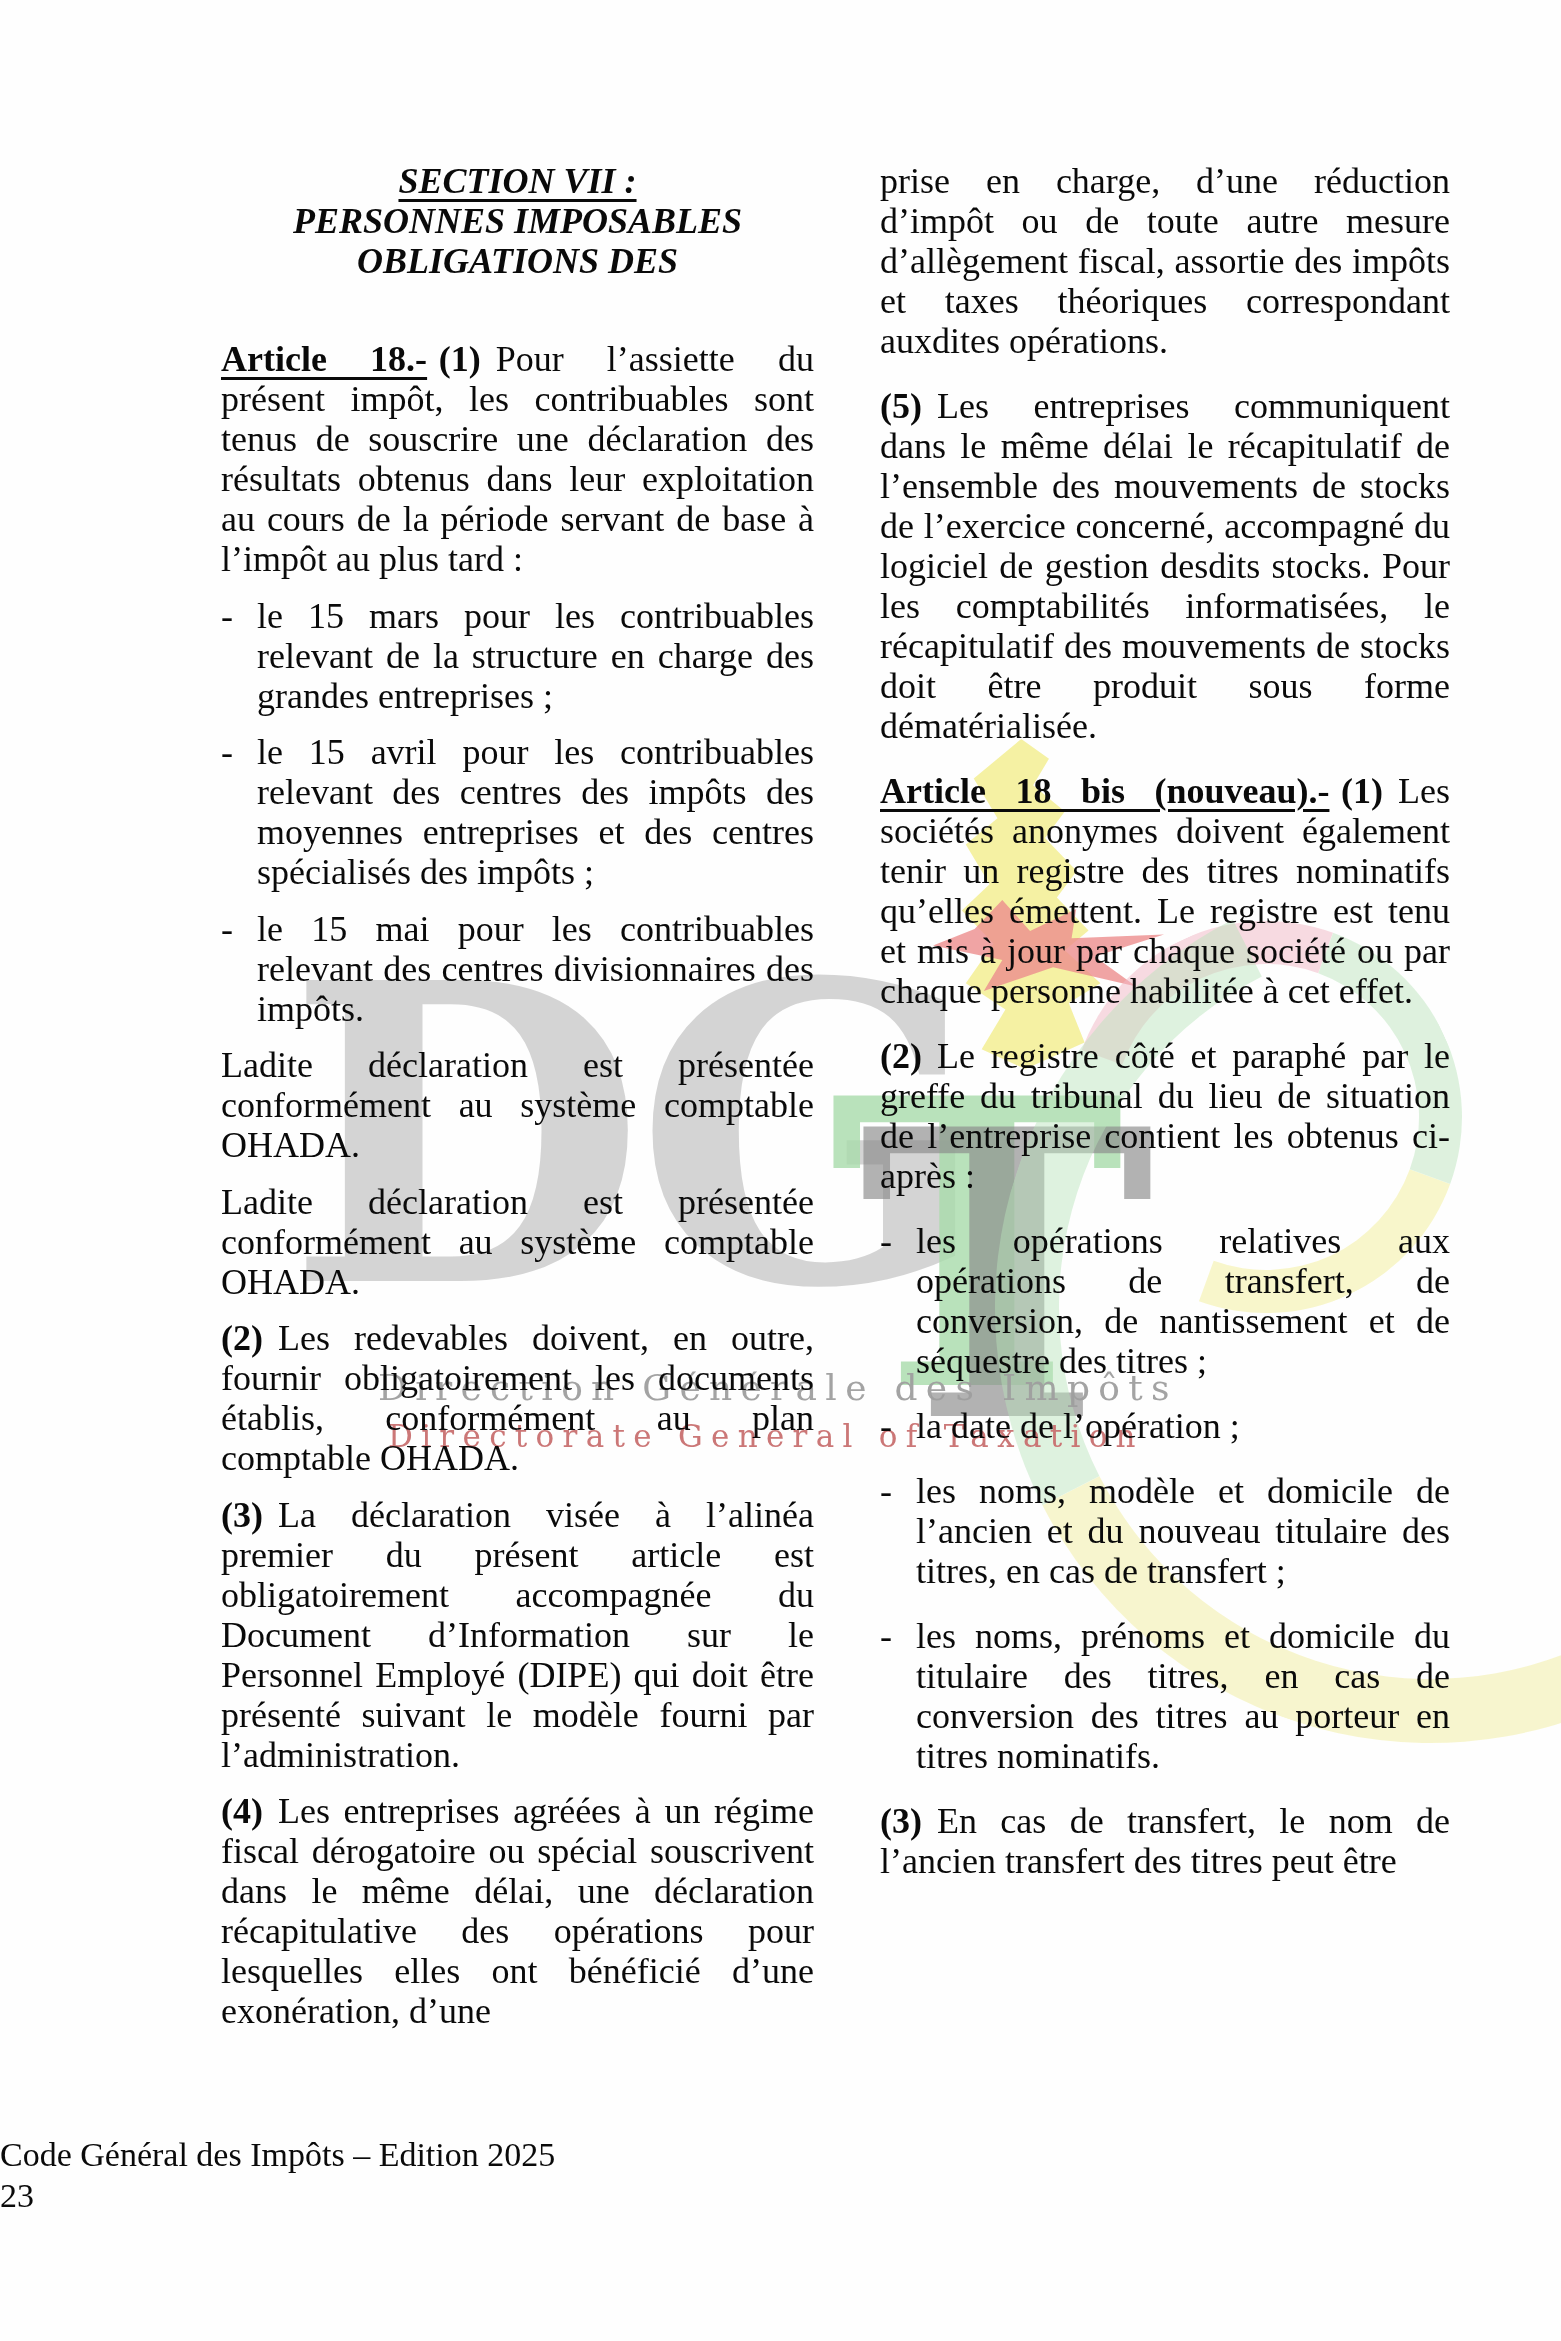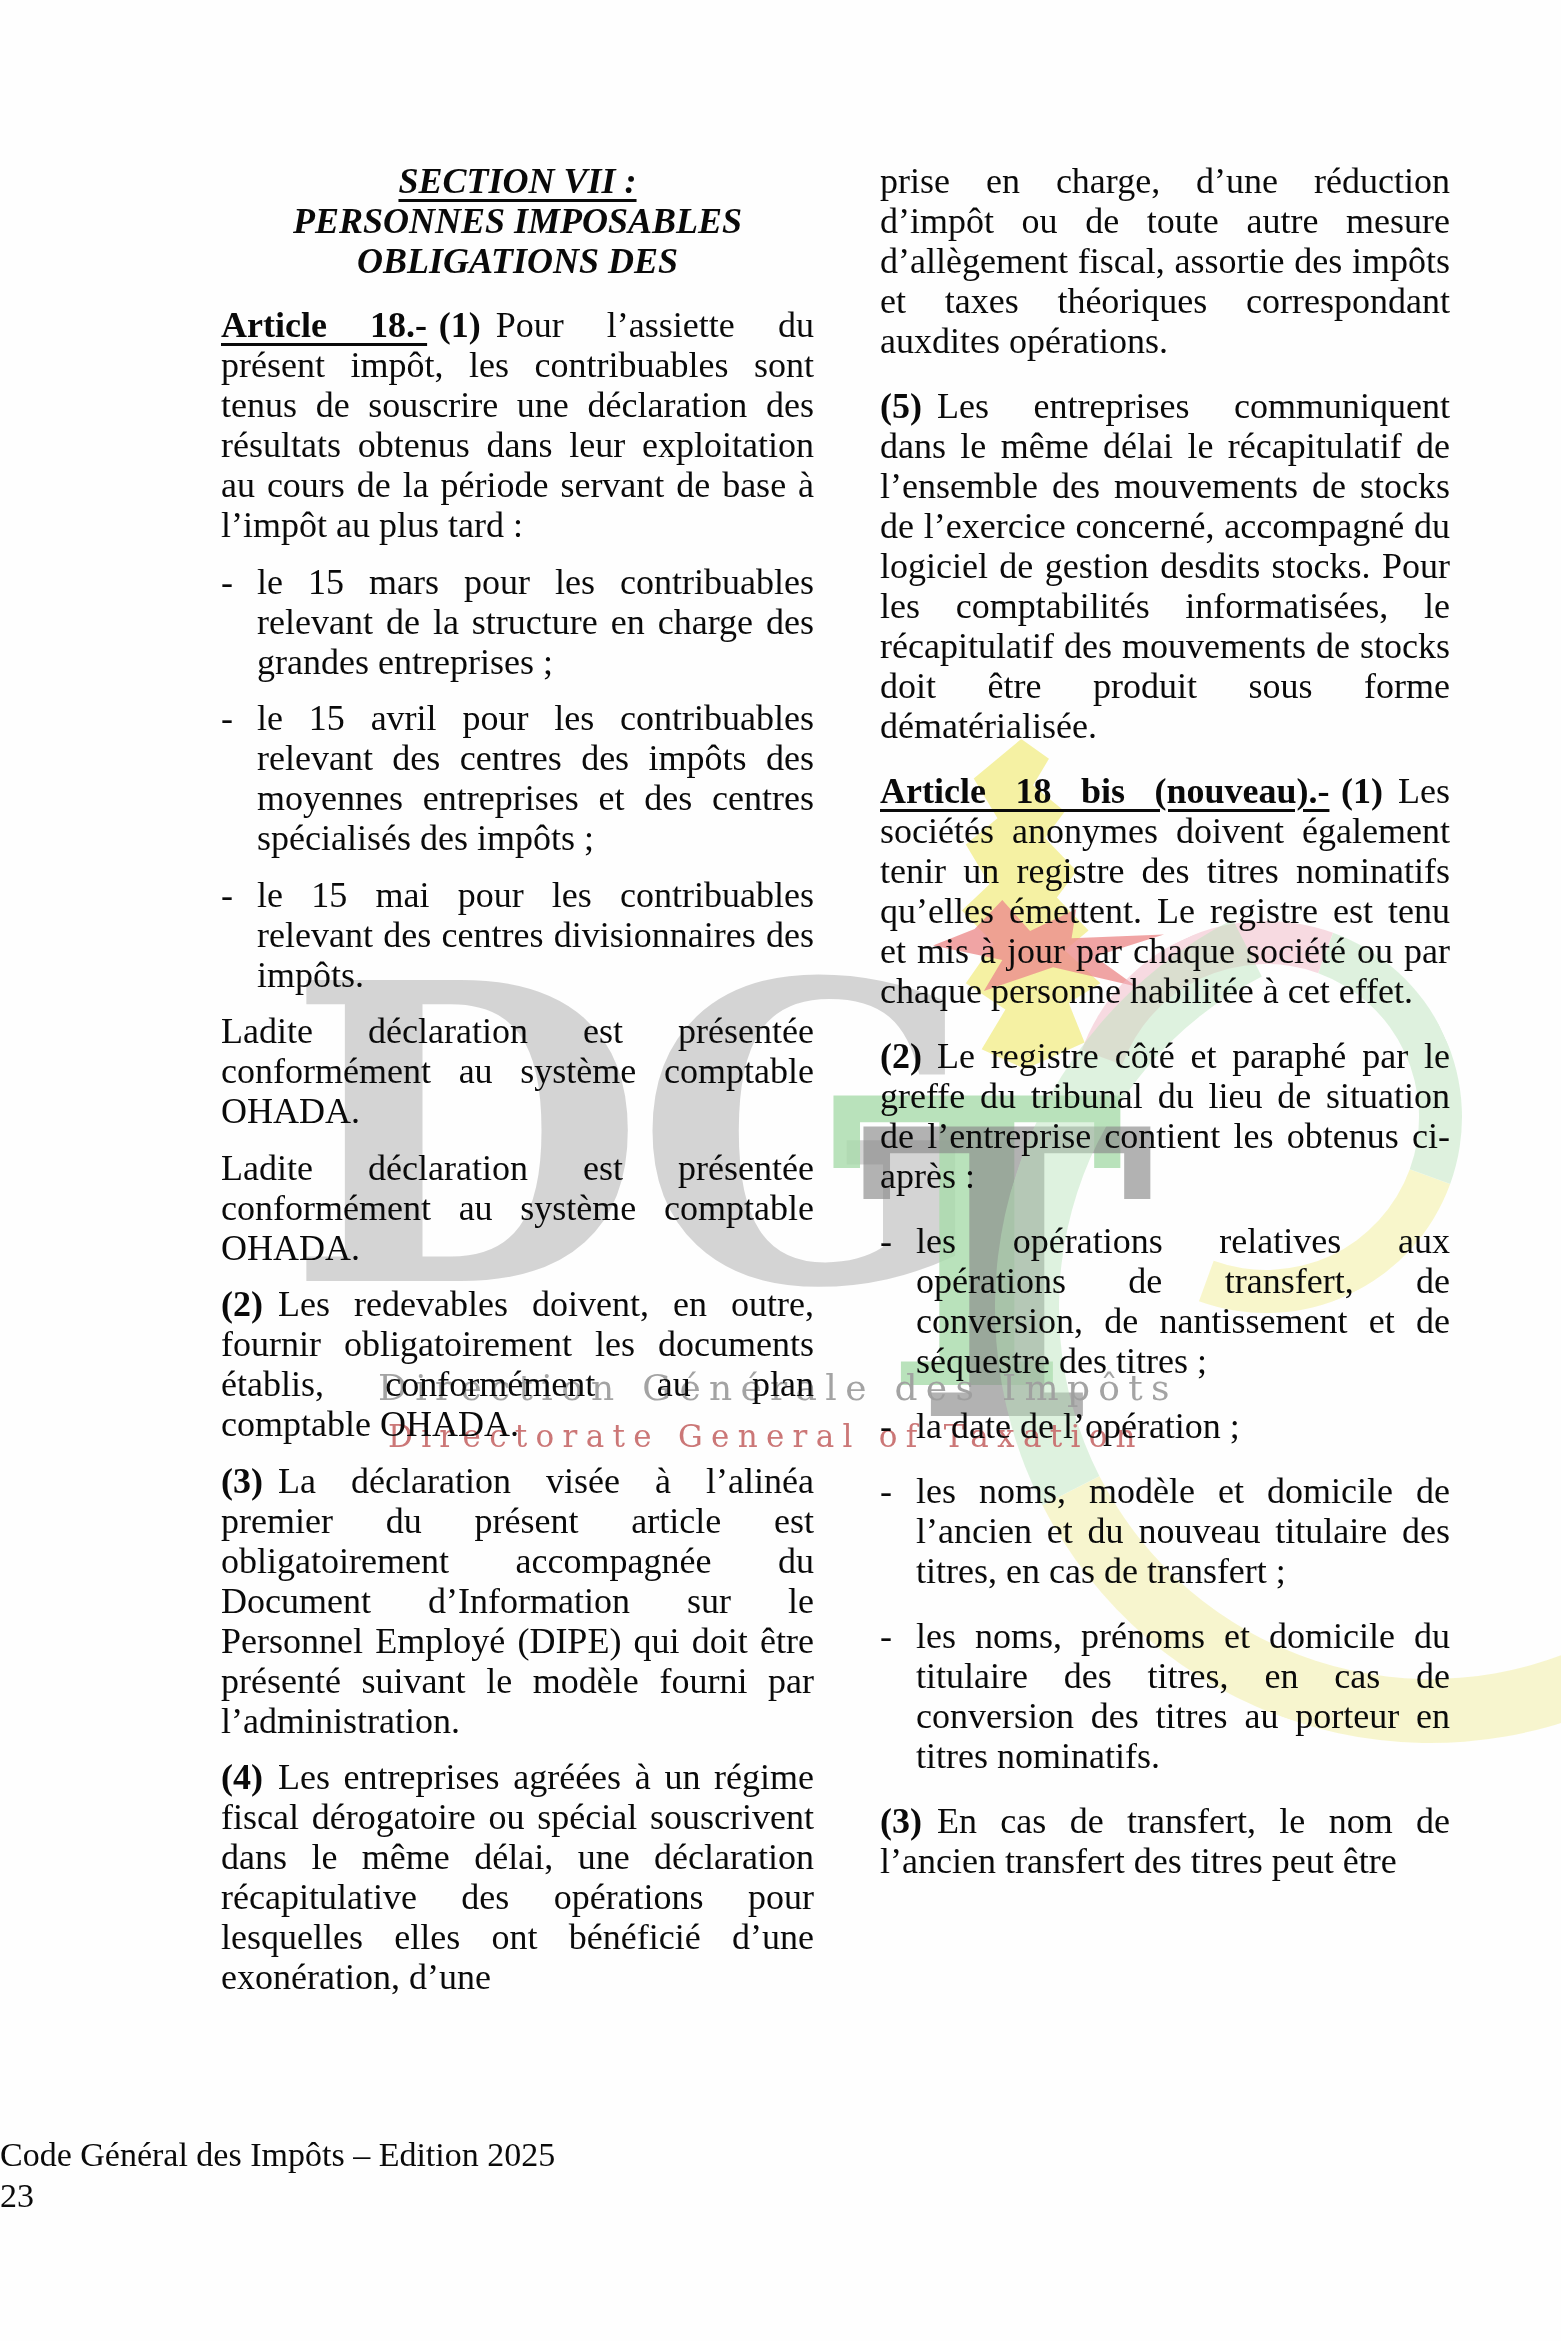--- a/index.html
+++ b/index.html
@@ -46,21 +46,21 @@
   .wm-line-en {
     left:388px; top:1418px; font-family:"DejaVu Serif", serif;
     font-size:31px; letter-spacing:8.3px; color:#c97070; opacity:.95; white-space:nowrap;
   }
 
   
   .col { position:absolute; top:161px; z-index:1; font-size:36px; line-height:40px; text-align:justify; }
   .col-left  { left:221px;  width:593px; }
   .col-right { left:880px; width:570px; }
 
-  .heading { font-weight:bold; font-style:italic; text-align:center; margin:0 0 24px 0; }
+  .heading { font-weight:bold; font-style:italic; text-align:center; margin:0 0 58px 0; }
   .u  { text-decoration:underline; text-decoration-thickness:3.3px; text-underline-offset:5.8px; }
 
   .para { margin:0 0 16.5px 0; }
   .col-right .para { margin-bottom:25px; }
   .alabel { font-weight:bold; margin-right:11.6px; }
   .pnum { font-weight:bold; margin-right:15px; }
 
   .bullet { display:flex; margin:0 0 16.5px 0; }
   .col-right .bullet { margin-bottom:25px; }
   .bullet .dash { flex:0 0 36px; }

